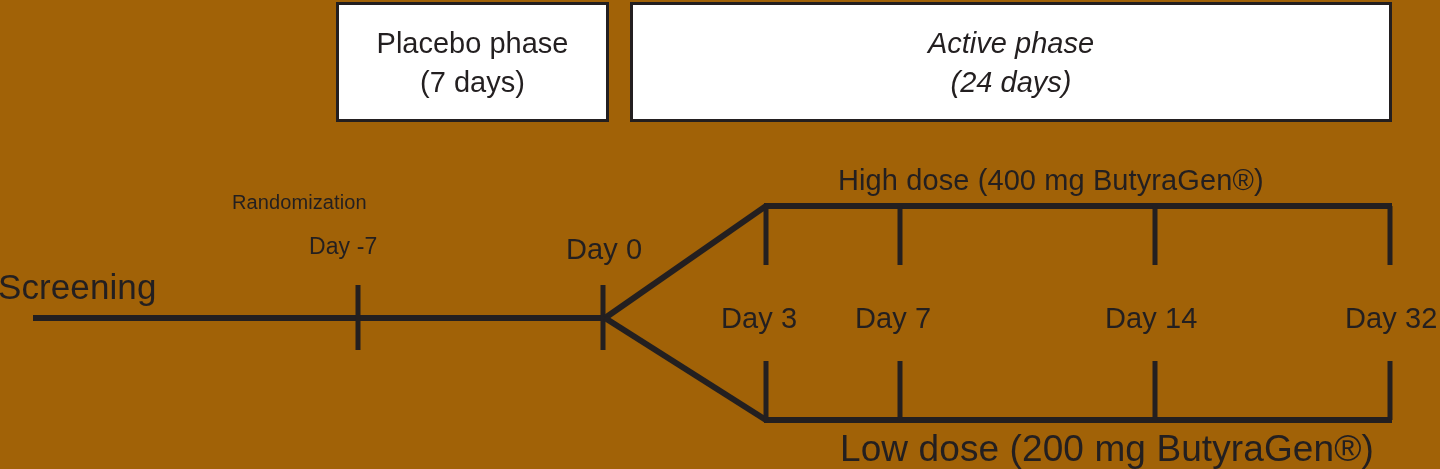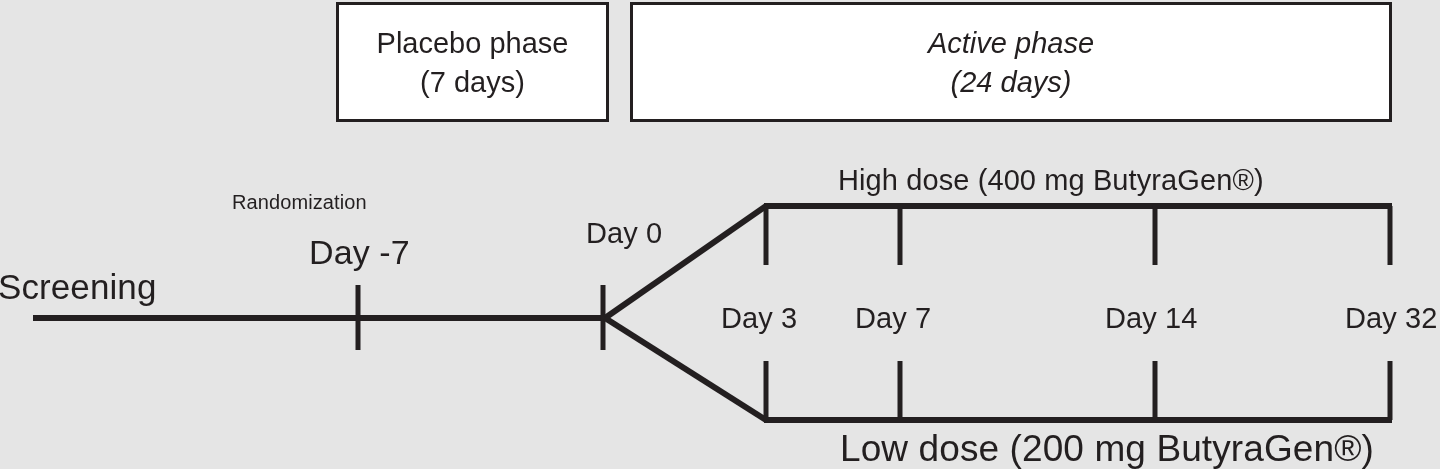--- a/index.html
+++ b/index.html
@@ -8,21 +8,21 @@
     background: #ffffff;
   }
   body {
     font-family: "Liberation Sans", sans-serif;
     color: #231f20;
   }
   #diagram {
     position: relative;
     width: 1440px;
     height: 469px;
-    background: #e5e5e5;
+    background: #a16207;
     overflow: hidden;
   }
   #svg-layer {
     position: absolute;
     left: 0;
     top: 0;
     width: 1440px;
     height: 469px;
   }
   .txt {
@@ -59,22 +59,22 @@
     border: 3px solid #231f20;
     box-sizing: border-box;
     background: #ffffff;
   }
   #placebo-label { left: 336px; top: 24px; width: 273px; }
   #active-label  { left: 630px; top: 24px; width: 762px; font-style: italic; }
 
   
   #screening-label    { left: -2px;   top: 268px; font-size: 35px; }
   #randomization-label{ left: 232px;  top: 192px; font-size: 20px; }
-  #day-minus7-label   { left: 309px;  top: 234px; font-size: 34px; }
-  #day0-label         { left: 566px;  top: 218px; font-size: 29px; margin-left: 20px; }
+  #day-minus7-label   { left: 309px;  top: 234px; font-size: 23px; }
+  #day0-label         { left: 566px;  top: 234px; font-size: 29px; }
   #high-dose-label    { left: 838px;  top: 165px; font-size: 29px; text-align: right; }
   #low-dose-label     { left: 840px;  top: 429px; font-size: 37px; }
   #day3-label         { left: 721px;  top: 303px; font-size: 29px; }
   #day7-label         { left: 855px;  top: 303px; font-size: 29px; }
   #day14-label        { left: 1105px; top: 303px; font-size: 29px; }
   #day21-label        { left: 1345px; top: 303px; font-size: 29px; }
 </style>
 </head>
 <body>
 

